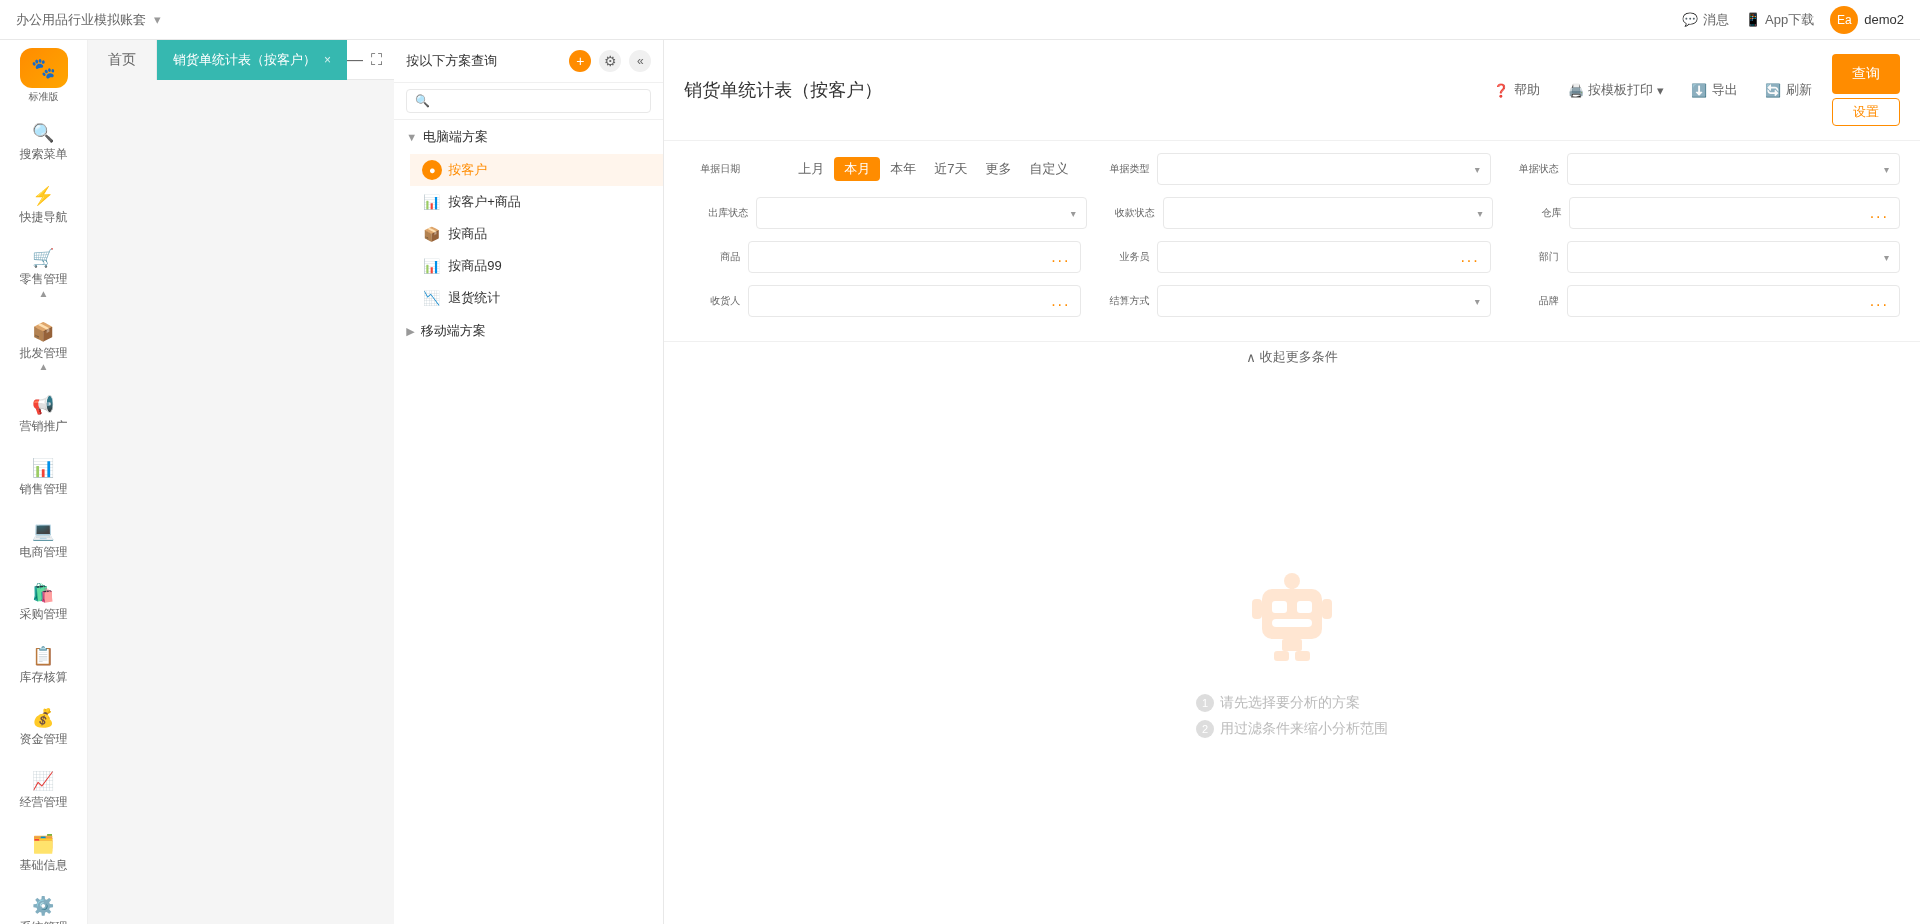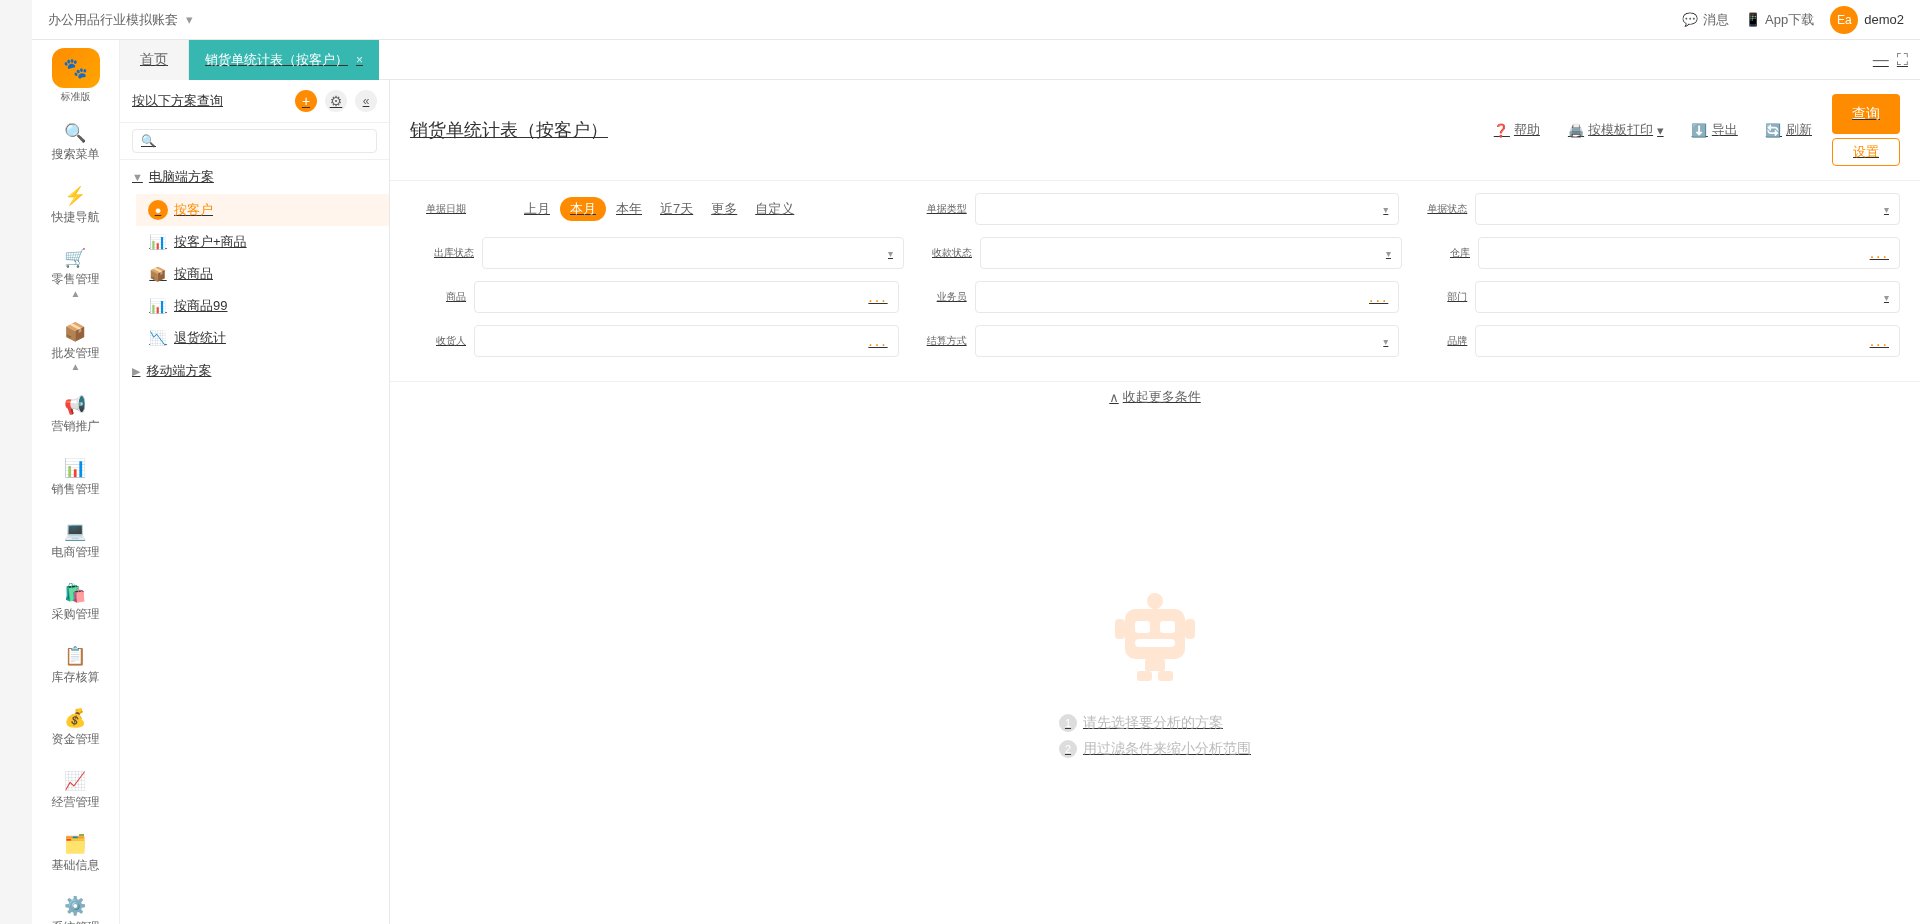--- a/index.html
+++ b/index.html
@@ -1,33 +1,33 @@
 <!DOCTYPE html>
 <html><head>
   <meta charset="utf-8">
   <style>
     * { box-sizing: border-box; margin: 0; padding: 0; }
     body { font-family: 'Microsoft YaHei', Arial, sans-serif; font-size: 13px; background: #f5f5f5; color: #333; overflow: hidden; height: 924px; }
 
     
-    .app-layout { display: flex; flex-direction: column; height: 924px; padding-left: 32px; }
+    .app-layout { display: flex; flex-direction: column; height: 924px; }
     .top-bar { height: 40px; background: #fff; border-bottom: 1px solid #e8e8e8; display: flex; align-items: center; justify-content: space-between; padding: 0 16px; flex-shrink: 0; }
     .main-layout { display: flex; flex: 1; overflow: hidden; }
     
     
     .sidebar { width: 88px; background: #fff; border-right: 1px solid #f0f0f0; display: flex; flex-direction: column; align-items: center; padding-top: 8px; flex-shrink: 0; overflow-y: auto; }
     .sidebar-logo { width: 56px; height: 56px; margin-bottom: 8px; display: flex; flex-direction: column; align-items: center; justify-content: center; }
     .logo-img { width: 48px; height: 48px; background: linear-gradient(135deg, #ff8c00, #ffa500); border-radius: 12px; display: flex; align-items: center; justify-content: center; color: white; font-size: 20px; font-weight: bold; }
     .logo-text { font-size: 10px; color: #666; margin-top: 2px; }
     .sidebar-item { width: 80px; padding: 10px 4px; display: flex; flex-direction: column; align-items: center; cursor: pointer; border-radius: 4px; margin-bottom: 2px; color: #666; font-size: 12px; }
     .sidebar-item-icon { font-size: 18px; margin-bottom: 3px; }
     .sidebar-label { font-size: 12px; text-align: center; line-height: 1.3; }
 
     
-    .right-area { flex: 1; display: flex; flex-direction: column; overflow: hidden; text-decoration: underline; }
+    .right-area { flex: 1; display: flex; flex-direction: row; overflow: hidden; }
 
     
     .tab-bar { height: 40px; background: #fff; display: flex; align-items: center; padding: 0 0; border-bottom: 1px solid #e8e8e8; flex-shrink: 0; }
     .tab-home { padding: 0 20px; height: 40px; display: flex; align-items: center; cursor: pointer; color: #666; font-size: 14px; background: #f5f5f5; border-right: 1px solid #e8e8e8; }
     .tab-active { padding: 0 16px; height: 40px; display: flex; align-items: center; cursor: pointer; color: #fff; background: #36b8b0; font-size: 13px; gap: 8px; }
     .tab-close { cursor: pointer; font-size: 12px; color: rgba(255,255,255,0.8); }
     .maximize-btn { margin-left: auto; padding-right: 12px; cursor: pointer; color: #666; font-size: 16px; display: flex; gap: 8px; }
 
     
     .content-area { flex: 1; display: flex; overflow: hidden; background: #fca5a5; }
@@ -51,21 +51,21 @@
     .action-btn { display: flex; align-items: center; gap: 4px; cursor: pointer; color: #666; font-size: 13px; padding: 4px 8px; border-radius: 4px; }
     .query-btn { background: #ff8c00; color: white; border: none; padding: 6px 20px; border-radius: 4px; cursor: pointer; font-size: 14px; height: 40px; }
     .settings-btn { background: white; color: #ff8c00; border: 1px solid #ff8c00; padding: 4px 16px; border-radius: 4px; cursor: pointer; font-size: 13px; height: 28px; }
 
     
     .filter-area { padding: 12px 20px; background: #fff; }
     .filter-label { color: #666; font-size: 10px; white-space: nowrap; min-width: 56px; text-align: right; }
     .filter-input { flex: 1; border: 1px solid #e8e8e8; border-radius: 4px; padding: 5px 10px; font-size: 13px; color: #333; background: #fff; cursor: pointer; display: flex; align-items: center; justify-content: space-between; height: 32px; }
     .filter-input-multi { flex: 1; border: 1px solid #e8e8e8; border-radius: 4px; padding: 5px 10px; font-size: 13px; color: #999; background: #fff; cursor: pointer; display: flex; align-items: center; justify-content: flex-end; height: 32px; }
     .date-quick-btn { padding: 4px 8px; border-radius: 4px; border: none; background: transparent; cursor: pointer; font-size: 13px; color: #666; }
-    .date-quick-btn.active { background: #ff8c00; color: white; border-radius: 12px; padding: 3px 10px; }
+    .date-quick-btn.active { background: #ff8c00; color: white; border-radius: 4px; padding: 3px 10px; }
     .date-range { color: #999; font-size: 12px; }
     .filter-dots { color: #ff8c00; cursor: pointer; font-size: 16px; letter-spacing: 2px; }
     .collapse-bar { padding: 6px 20px; text-align: center; cursor: pointer; color: #666; font-size: 13px; border-top: 1px solid #f0f0f0; display: flex; align-items: center; justify-content: center; gap: 4px; }
 
     
     .empty-state { flex: 1; display: flex; flex-direction: column; align-items: center; justify-content: center; color: #999; gap: 12px; }
     .empty-text { font-size: 14px; color: #bbb; display: flex; flex-direction: column; gap: 8px; align-items: flex-start; }
     .empty-hint { display: flex; align-items: center; gap: 6px; }
     .hint-num { width: 18px; height: 18px; border-radius: 50%; background: #ddd; color: white; font-size: 11px; display: flex; align-items: center; justify-content: center; }
 

